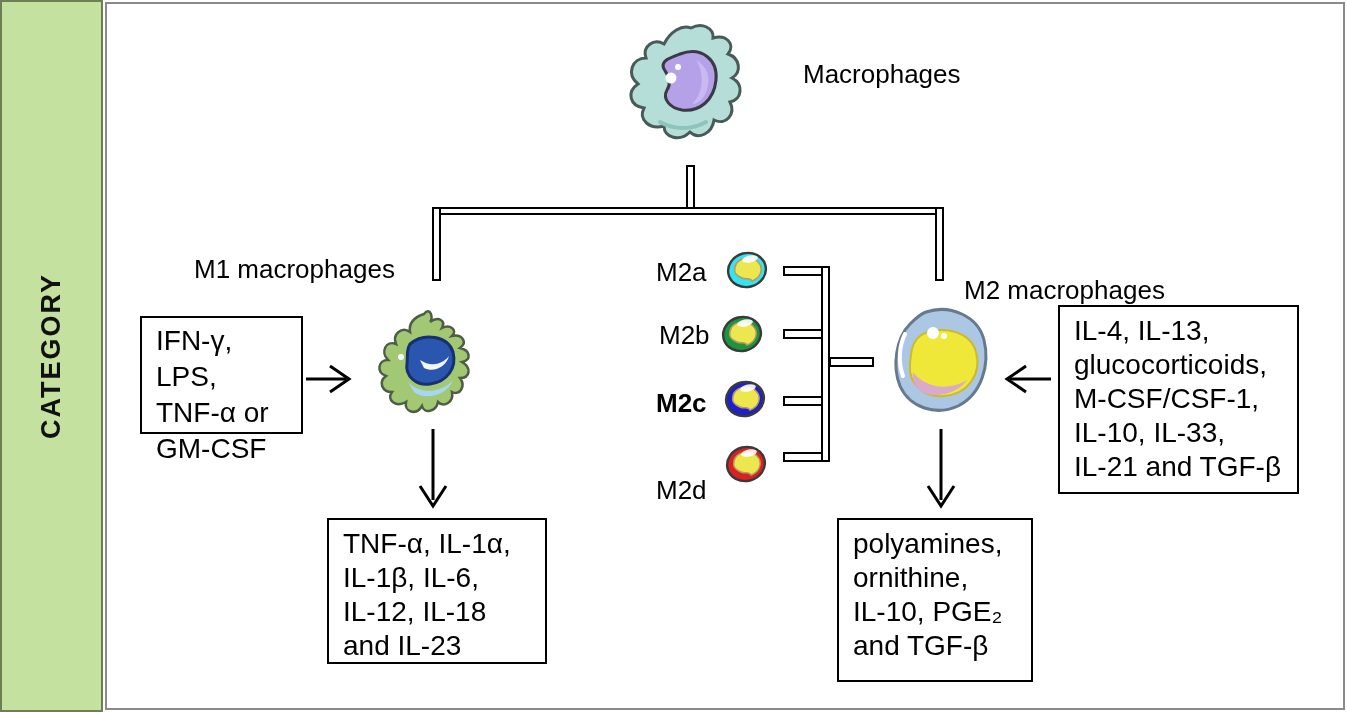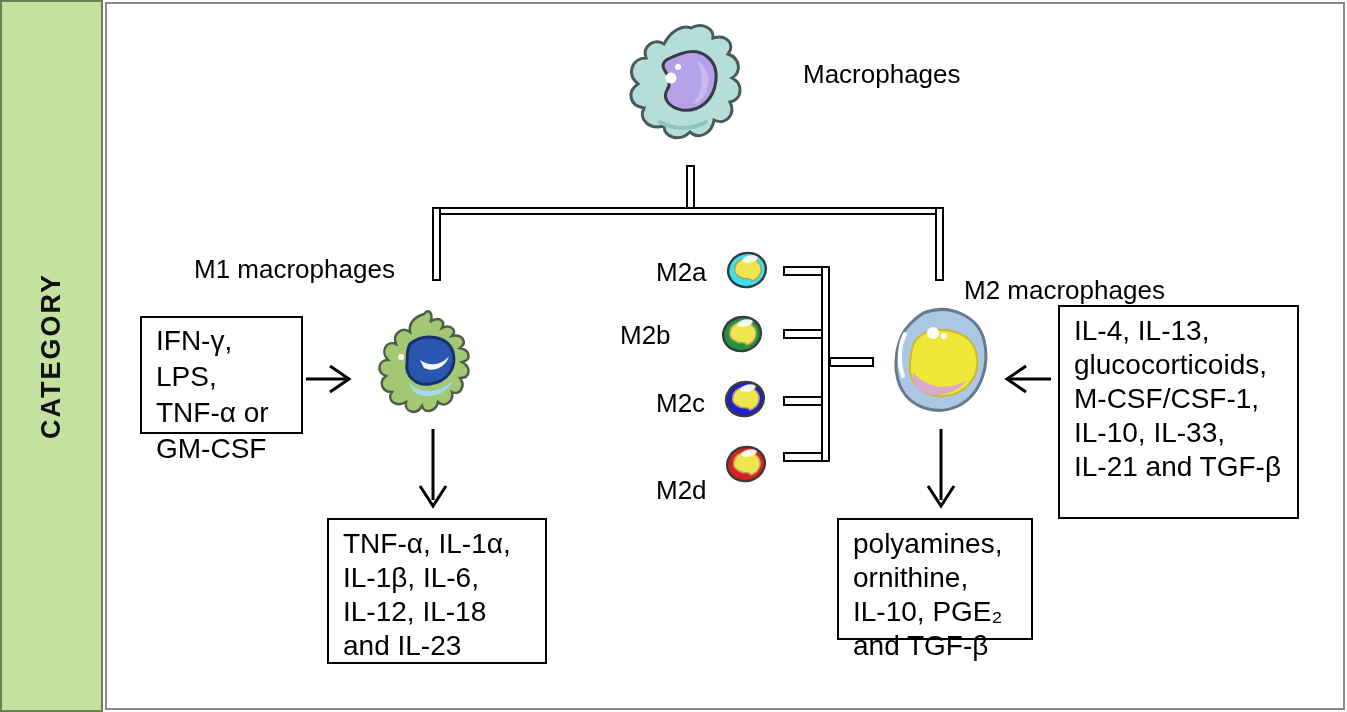--- a/index.html
+++ b/index.html
@@ -85,22 +85,22 @@
     <path d="M46,60 C56,67 68,65 75,56 C72,67 60,73 50,68 Z" fill="#ffffff" opacity="0.95"></path>
     <circle cx="27" cy="57" r="3" fill="#fff"></circle>
   </svg>
 
   <div class="box pre" style="left:327px;top:518px;width:220px;height:146px;">TNF-α, IL-1α,
 IL-1β, IL-6,
 IL-12, IL-18
 and IL-23</div>
 
   <span class="lbl" style="left:656px;top:257px;text-align:right;">M2a</span>
-  <span class="lbl" style="left:620px;top:320px;text-align:right;">M2b</span>
-  <span class="lbl" style="left:656px;top:388px;">M2c</span>
+  <span class="lbl" style="left:659px;top:320px;text-align:right;">M2b</span>
+  <span class="lbl" style="left:656px;top:388px;font-weight:bold;">M2c</span>
   <span class="lbl" style="left:656px;top:475px;">M2d</span>
 
   <svg class="cell" style="left:724px;top:249px;" width="46" height="42" viewBox="0 0 46 42">
     <ellipse cx="23" cy="21" rx="19" ry="17" transform="rotate(-14 23 21)" fill="#35e3f2" stroke="#3a3a3a" stroke-width="2.4"></ellipse>
     <path d="M11,18 C13,9 27,6 34,13 C40,19 37,29 28,32 C26,28 22,31 18,29 C11,26 10,23 11,18 Z" fill="#ece74e" stroke="#b89a60" stroke-width="1.5"></path>
     <ellipse cx="26" cy="10" rx="8" ry="3.5" transform="rotate(-12 26 10)" fill="#ffffff" opacity="0.9"></ellipse>
   </svg>
   <svg class="cell" style="left:719px;top:313px;" width="46" height="42" viewBox="0 0 46 42">
     <ellipse cx="23" cy="21" rx="19" ry="17" transform="rotate(-14 23 21)" fill="#1f9440" stroke="#3a3a3a" stroke-width="2.4"></ellipse>
     <path d="M11,18 C13,9 27,6 34,13 C40,19 37,29 28,32 C26,28 22,31 18,29 C11,26 10,23 11,18 Z" fill="#ece74e" stroke="#b89a60" stroke-width="1.5"></path>
@@ -121,27 +121,27 @@
 
   <svg class="cell" style="left:886px;top:302px;" width="110" height="118" viewBox="0 0 110 118">
     <path d="M40,10 C64,2 92,14 98,38 C104,62 96,92 72,104 C50,114 24,106 14,84 C6,64 10,36 24,22 C30,16 34,12 40,10 Z" fill="#abc7e3" stroke="#67798c" stroke-width="3"></path>
     <path d="M34,34 C52,22 84,28 90,50 C96,72 82,92 58,94 C38,96 22,82 24,62 C25,50 26,40 34,34 Z" fill="#f0e838" stroke="#cdb92f" stroke-width="2"></path>
     <path d="M27,70 C38,85 62,90 81,78 C72,92 46,98 33,88 C28,83 26,76 27,70 Z" fill="#d9aac9"></path>
     <path d="M19,32 C13,44 12,60 17,74" fill="none" stroke="#ffffff" stroke-width="4" stroke-linecap="round"></path>
     <circle cx="47" cy="31" r="6" fill="#fff"></circle>
     <circle cx="58" cy="34" r="3" fill="#fff"></circle>
   </svg>
 
-  <div class="box pre" style="left:1058px;top:305px;width:241px;height:214px;">IL-4, IL-13,
+  <div class="box pre" style="left:1058px;top:305px;width:241px;height:189px;">IL-4, IL-13,
 glucocorticoids,
 M-CSF/CSF-1,
 IL-10, IL-33,
 IL-21 and TGF-β</div>
 
-  <div class="box pre" style="left:837px;top:518px;width:196px;height:122px;">polyamines,
+  <div class="box pre" style="left:837px;top:518px;width:196px;height:164px;">polyamines,
 ornithine,
 IL-10, PGE₂
 and TGF-β</div>
 
   <svg class="overlay" width="1347" height="712" viewBox="0 0 1347 712">
     <g stroke="#000" stroke-width="3" fill="none">
       <path d="M306,379 L346,379"></path>
       <path d="M330,366 L349,379 L330,392"></path>
     </g>
     <g stroke="#000" stroke-width="3" fill="none">

